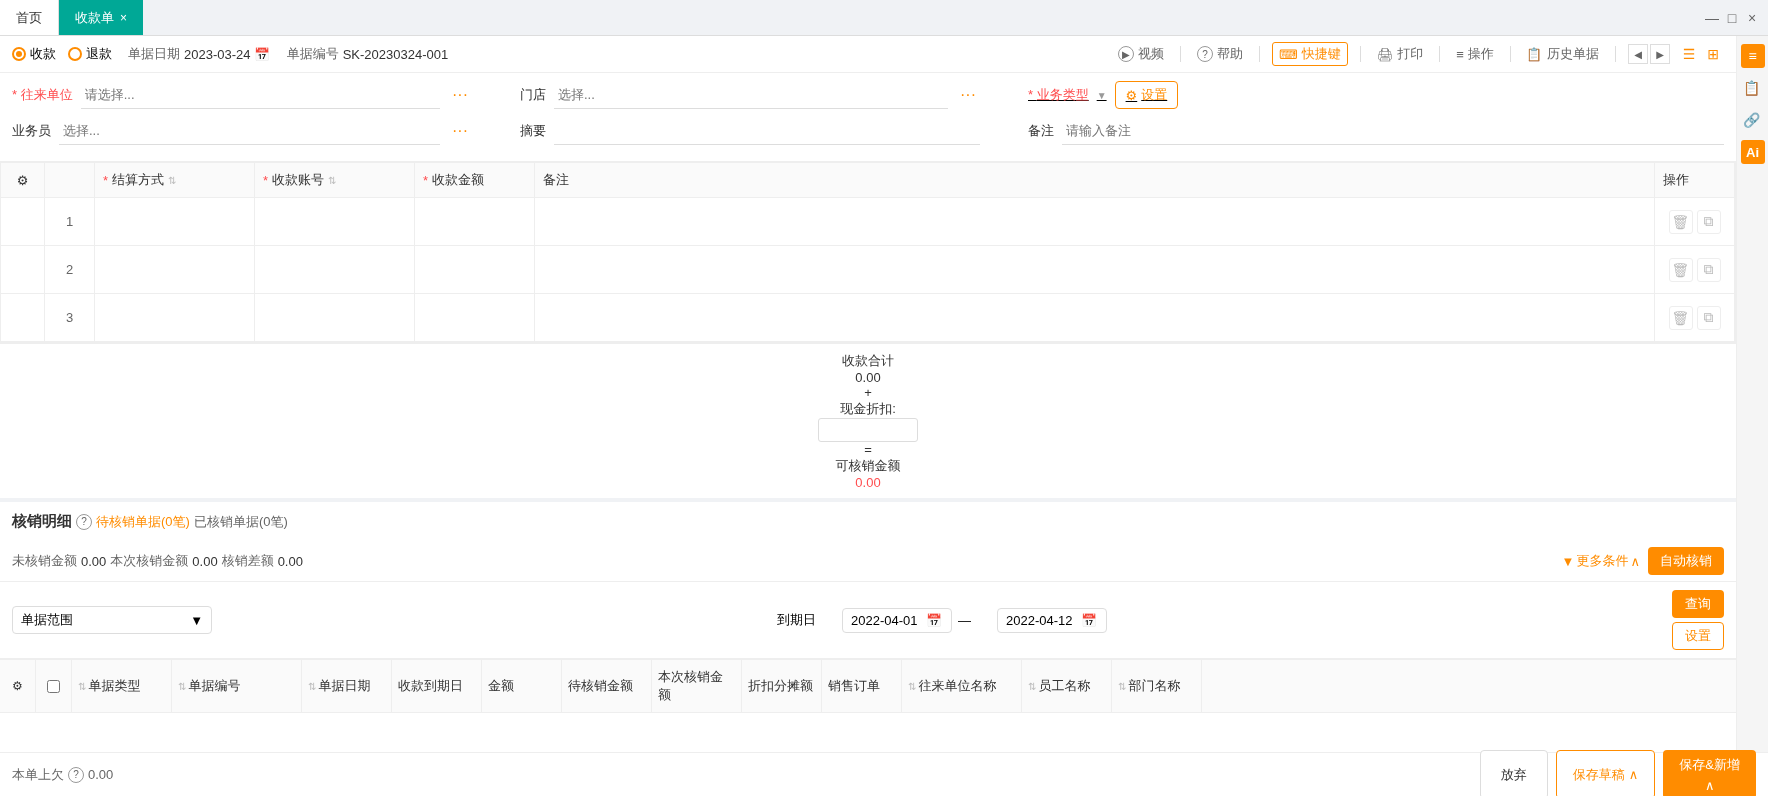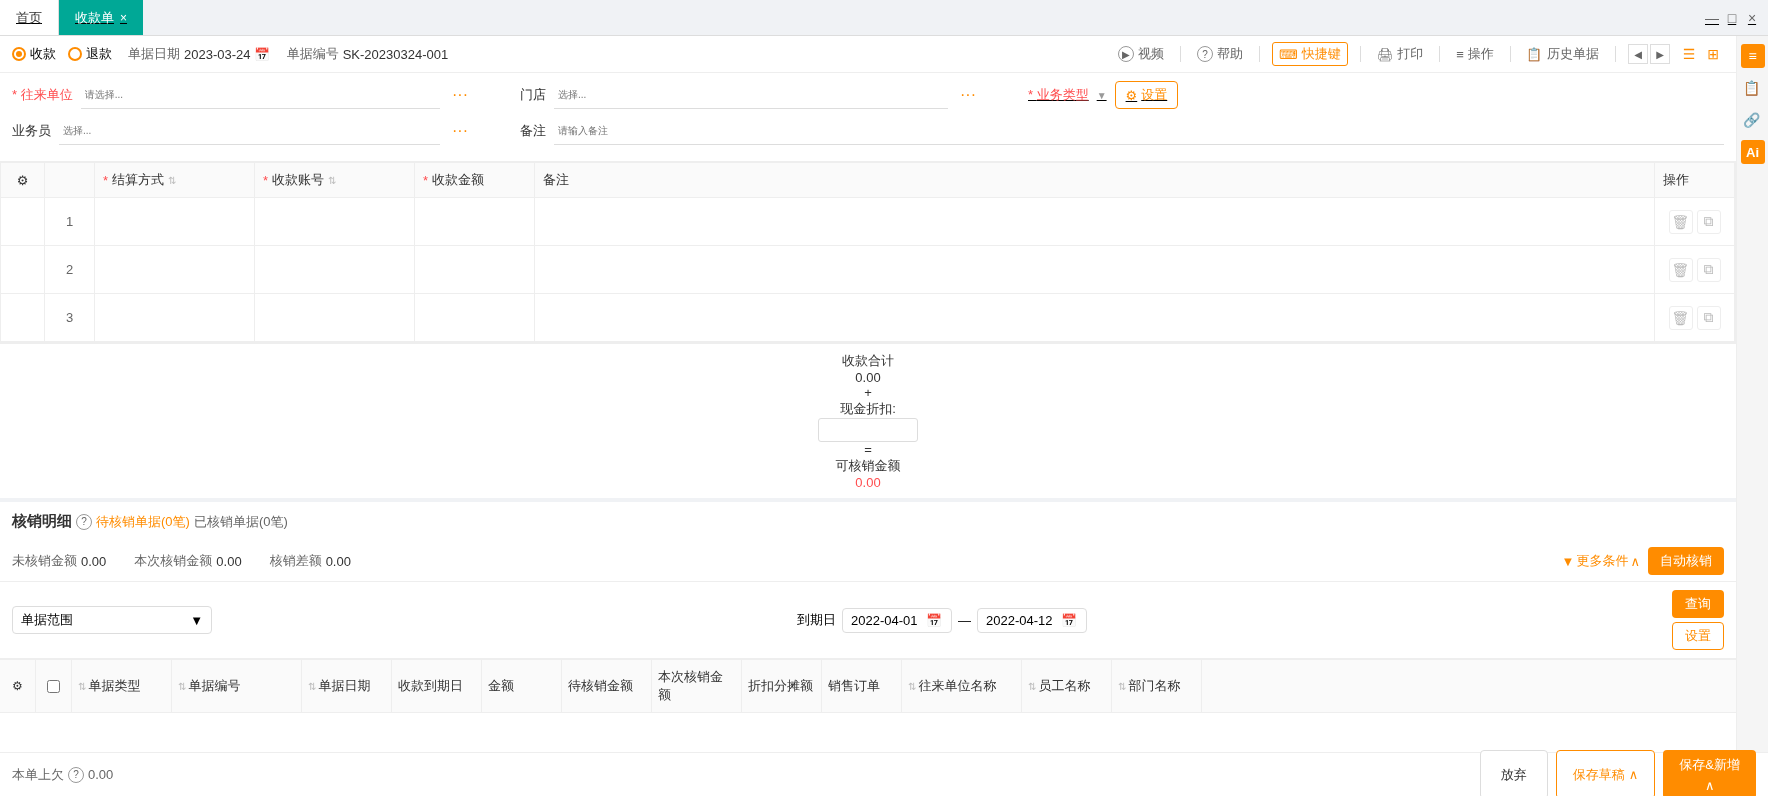--- a/index.html
+++ b/index.html
@@ -3,21 +3,20 @@
   <meta charset="utf-8">
   <style>
     * { box-sizing: border-box; margin: 0; padding: 0; font-family: 'Microsoft YaHei', Arial, sans-serif; font-size: 13px; }
     body { background: #f0f2f5; overflow: hidden; width: 1768px; height: 796px; }
 
     
     .tab-bar {
       display: flex; align-items: center;
       background: #f0f2f5; height: 36px;
       border-bottom: 1px solid #ddd;
-      text-decoration: underline;
     }
     .tab-home {
       background: #fff; padding: 0 16px; height: 100%; display: flex; align-items: center;
       color: #333; cursor: pointer; border-right: 1px solid #ddd;
     }
     .tab-active {
       background: #00a896; padding: 0 16px; height: 100%; display: flex; align-items: center;
       color: #fff; cursor: pointer; gap: 6px;
     }
     .tab-close { color: #fff; font-size: 12px; cursor: pointer; }
@@ -53,21 +52,21 @@
     
     .form-area {
       padding: 8px 12px; background: #fff; border-bottom: 1px solid #eee;
     }
     .form-row { display: flex; align-items: center; margin-bottom: 8px; gap: 8px; }
     .form-label { color: #ff4d4f; white-space: nowrap; }
     .form-label-plain { color: #333; white-space: nowrap; }
     .form-label::before { content: '* '; }
     .form-input {
       flex: 1; height: 28px; border: none; border-bottom: 1px solid #ddd;
-      outline: none; padding: 0 4px; color: #b91c1c; font-size: 10px;
+      outline: none; padding: 0 4px; color: #b91c1c; font-size: 13px;
     }
     .more-btn { color: #ff8c00; cursor: pointer; font-size: 16px; padding: 0 4px; }
     .form-section { flex: 1; display: flex; align-items: center; gap: 8px; }
     .biz-type-value { color: #333; }
     .settings-btn {
       background: #fff; border: 1px solid #ff8c00; color: #ff8c00; 
       padding: 4px 10px; border-radius: 4px; cursor: pointer; display: flex; align-items: center; gap: 4px;
       white-space: nowrap;
     }
     .chevron-down { color: #999; font-size: 10px; }
@@ -110,41 +109,41 @@
       padding: 10px 12px; display: flex; align-items: center; gap: 4px;
       background: #fff; border-top: 4px solid #f0f2f5;
     }
     .section-title { font-size: 15px; font-weight: 600; color: #333; }
     .info-icon { width: 16px; height: 16px; border-radius: 50%; border: 1px solid #999; display: flex; align-items: center; justify-content: center; font-size: 10px; color: #666; cursor: pointer; }
     .tab-link { color: #ff8c00; cursor: pointer; font-size: 13px; }
     .tab-link-plain { color: #666; cursor: pointer; font-size: 13px; }
 
     
     .filter-bar {
-      padding: 6px 12px; display: flex; align-items: center; gap: 28px;
+      padding: 6px 12px; display: flex; align-items: center; gap: 4px;
       background: #fff; border-bottom: 1px solid #eee;
     }
     .filter-item { display: flex; align-items: center; gap: 4px; }
     .filter-label { color: #666; }
     .filter-value { color: #333; }
     .filter-right { margin-left: auto; display: flex; align-items: center; gap: 8px; }
     .more-conditions { color: #ff8c00; cursor: pointer; display: flex; align-items: center; gap: 2px; font-size: 12px; }
     .auto-btn { background: #ff8c00; color: #fff; border: none; padding: 5px 12px; border-radius: 4px; cursor: pointer; font-size: 13px; }
 
     
     .filter-row2 {
       padding: 8px 12px; display: flex; align-items: center; gap: 16px;
       background: #fff; border-bottom: 1px solid #eee;
     }
     .filter-select {
       display: flex; align-items: center; gap: 4px; border: 1px solid #ddd;
       border-radius: 4px; padding: 4px 8px; width: 200px; justify-content: space-between; cursor: pointer;
     }
     .date-range { display: flex; align-items: center; gap: 6px; margin-left: auto; }
-    .date-input { border: 1px solid #ddd; border-radius: 4px; padding: 4px 8px; width: 110px; display: flex; align-items: center; justify-content: space-between; cursor: pointer; }
+    .date-input { border: 1px solid #ddd; border-radius: 4px; padding: 4px 8px; width: 110px; display: flex; align-items: center; justify-content: space-between; cursor: pointer; margin-left: 20px; }
     .query-btn { background: #ff8c00; color: #fff; border: none; padding: 5px 12px; border-radius: 4px; cursor: pointer; }
     .set-btn { background: #fff; color: #ff8c00; border: 1px solid #ff8c00; padding: 4px 12px; border-radius: 4px; cursor: pointer; margin-left: auto; }
     .action-btns { display: flex; flex-direction: column; gap: 4px; }
 
     
     .bottom-table-header { display: flex; background: #fafafa; border-bottom: 1px solid #eee; border-top: 1px solid #eee; }
     .bth { padding: 8px 6px; color: #333; font-weight: 500; border-right: 1px solid #eee; display: flex; align-items: center; gap: 2px; font-size: 12px; }
     .bth-check { width: 36px; justify-content: center; }
     .bth-type { width: 100px; }
     .bth-bill { width: 130px; }
@@ -295,20 +294,24 @@
     </div>
 
     <div class="form-row">
 
       <div class="form-section" style="flex:2; max-width:460px;">
         <span class="form-label-plain">业务员</span>
         <input class="form-input" style="flex: 1 1 0%;" placeholder="选择...">
         <span class="more-btn">···</span>
       </div>
 
+      <div class="form-section" style="flex:2; max-width:460px; margin-left: 40px;">
+        <span class="form-label-plain">摘要</span>
+        <input class="form-input" style="flex: 1 1 0%;">
+      </div>
 
       <div class="form-section" style="flex:2; margin-left: 40px;">
         <span class="form-label-plain">备注</span>
         <input class="form-input" style="flex: 1 1 0%;" placeholder="请输入备注">
       </div>
     </div>
   </div>
 
   <div class="table-container">
     <div class="table-header">

